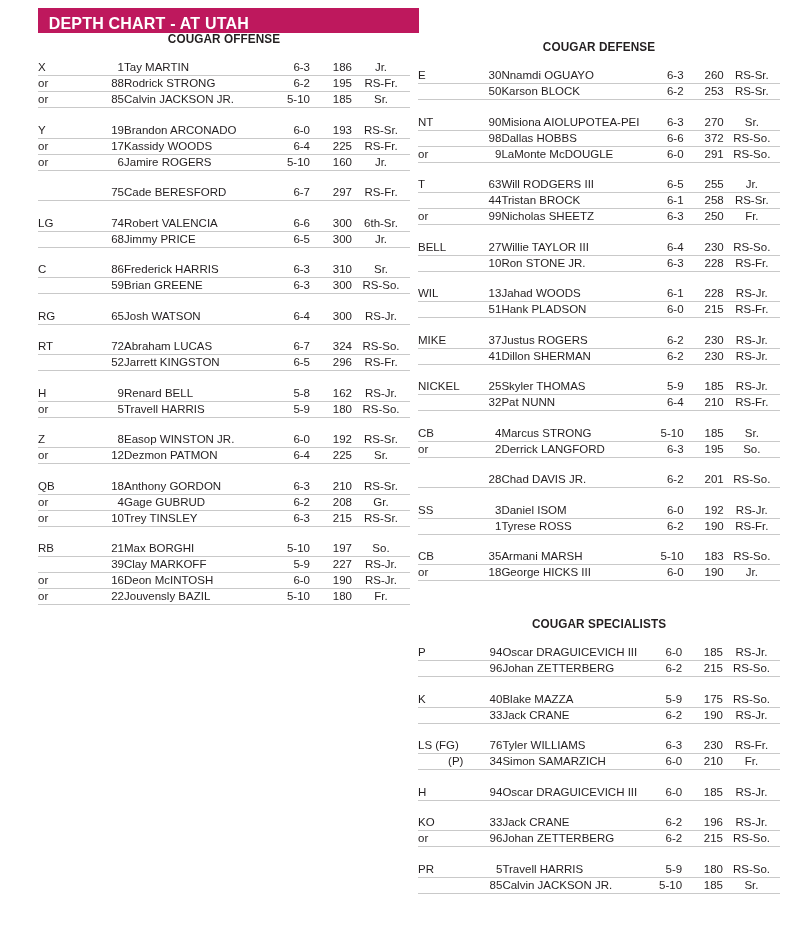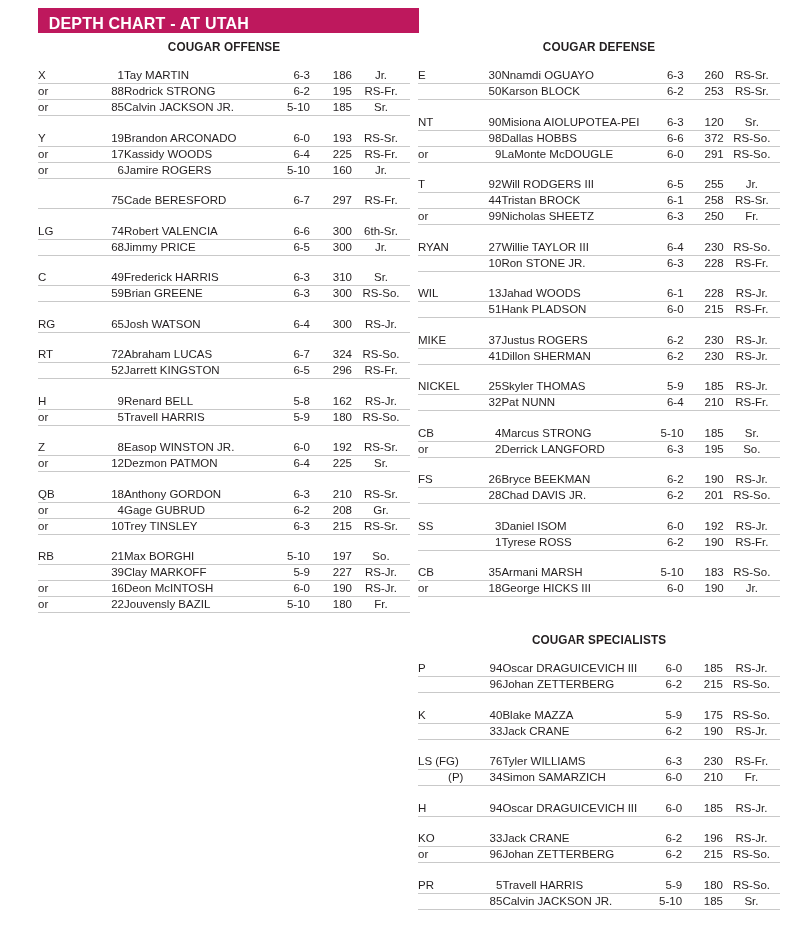--- a/index.html
+++ b/index.html
@@ -32,21 +32,21 @@
     padding-left: 11px;
     font-stretch: condensed;
     transform: scaleX(0.97);
     transform-origin: left center;
     white-space: nowrap;
   }
 
   
   .col-left {
     position: absolute;
-    left: 38px; top: 40px;
+    left: 38px; top: 32px;
     width: 372px;
   }
   .col-right {
     position: absolute;
     left: 418px; top: 40px;
     width: 362px;
   }
 
   .section-title {
     text-align: center;
@@ -179,21 +179,21 @@
           <td class="c-name">Jimmy PRICE</td>
           <td class="c-ht">6-5</td>
           <td class="c-wt">300</td>
           <td class="c-cl">Jr.</td>
         </tr>
         <tr class="spacer">
           <td colspan="6"></td>
         </tr>
         <tr>
           <td class="c-pos">C</td>
-          <td class="c-num">49</td>
+          <td class="c-num">86</td>
           <td class="c-name">Frederick HARRIS</td>
           <td class="c-ht">6-3</td>
           <td class="c-wt">310</td>
           <td class="c-cl">Sr.</td>
         </tr>
         <tr>
           <td class="c-pos"></td>
           <td class="c-num">59</td>
           <td class="c-name">Brian GREENE</td>
           <td class="c-ht">6-3</td>
@@ -355,21 +355,21 @@
           <td class="c-cl">RS-Sr.</td>
         </tr>
         <tr class="spacer">
           <td colspan="6"></td>
         </tr>
         <tr>
           <td class="c-pos">NT</td>
           <td class="c-num">90</td>
           <td class="c-name">Misiona AIOLUPOTEA-PEI</td>
           <td class="c-ht">6-3</td>
-          <td class="c-wt">120</td>
+          <td class="c-wt">270</td>
           <td class="c-cl">Sr.</td>
         </tr>
         <tr>
           <td class="c-pos"></td>
           <td class="c-num">98</td>
           <td class="c-name">Dallas HOBBS</td>
           <td class="c-ht">6-6</td>
           <td class="c-wt">372</td>
           <td class="c-cl">RS-So.</td>
         </tr>
@@ -379,21 +379,21 @@
           <td class="c-name">LaMonte McDOUGLE</td>
           <td class="c-ht">6-0</td>
           <td class="c-wt">291</td>
           <td class="c-cl">RS-So.</td>
         </tr>
         <tr class="spacer">
           <td colspan="6"></td>
         </tr>
         <tr>
           <td class="c-pos">T</td>
-          <td class="c-num">92</td>
+          <td class="c-num">63</td>
           <td class="c-name">Will RODGERS III</td>
           <td class="c-ht">6-5</td>
           <td class="c-wt">255</td>
           <td class="c-cl">Jr.</td>
         </tr>
         <tr>
           <td class="c-pos"></td>
           <td class="c-num">44</td>
           <td class="c-name">Tristan BROCK</td>
           <td class="c-ht">6-1</td>
@@ -405,21 +405,21 @@
           <td class="c-num">99</td>
           <td class="c-name">Nicholas SHEETZ</td>
           <td class="c-ht">6-3</td>
           <td class="c-wt">250</td>
           <td class="c-cl">Fr.</td>
         </tr>
         <tr class="spacer">
           <td colspan="6"></td>
         </tr>
         <tr>
-          <td class="c-pos">RYAN</td>
+          <td class="c-pos">BELL</td>
           <td class="c-num">27</td>
           <td class="c-name">Willie TAYLOR III</td>
           <td class="c-ht">6-4</td>
           <td class="c-wt">230</td>
           <td class="c-cl">RS-So.</td>
         </tr>
         <tr>
           <td class="c-pos"></td>
           <td class="c-num">10</td>
           <td class="c-name">Ron STONE JR.</td>
@@ -500,28 +500,20 @@
           <td class="c-num">2</td>
           <td class="c-name">Derrick LANGFORD</td>
           <td class="c-ht">6-3</td>
           <td class="c-wt">195</td>
           <td class="c-cl">So.</td>
         </tr>
         <tr class="spacer">
           <td colspan="6"></td>
         </tr>
         <tr>
-          <td class="c-pos">FS</td>
-          <td class="c-num">26</td>
-          <td class="c-name">Bryce BEEKMAN</td>
-          <td class="c-ht">6-2</td>
-          <td class="c-wt">190</td>
-          <td class="c-cl">RS-Jr.</td>
-        </tr>
-        <tr>
           <td class="c-pos"></td>
           <td class="c-num">28</td>
           <td class="c-name">Chad DAVIS JR.</td>
           <td class="c-ht">6-2</td>
           <td class="c-wt">201</td>
           <td class="c-cl">RS-So.</td>
         </tr>
         <tr class="spacer">
           <td colspan="6"></td>
         </tr>

